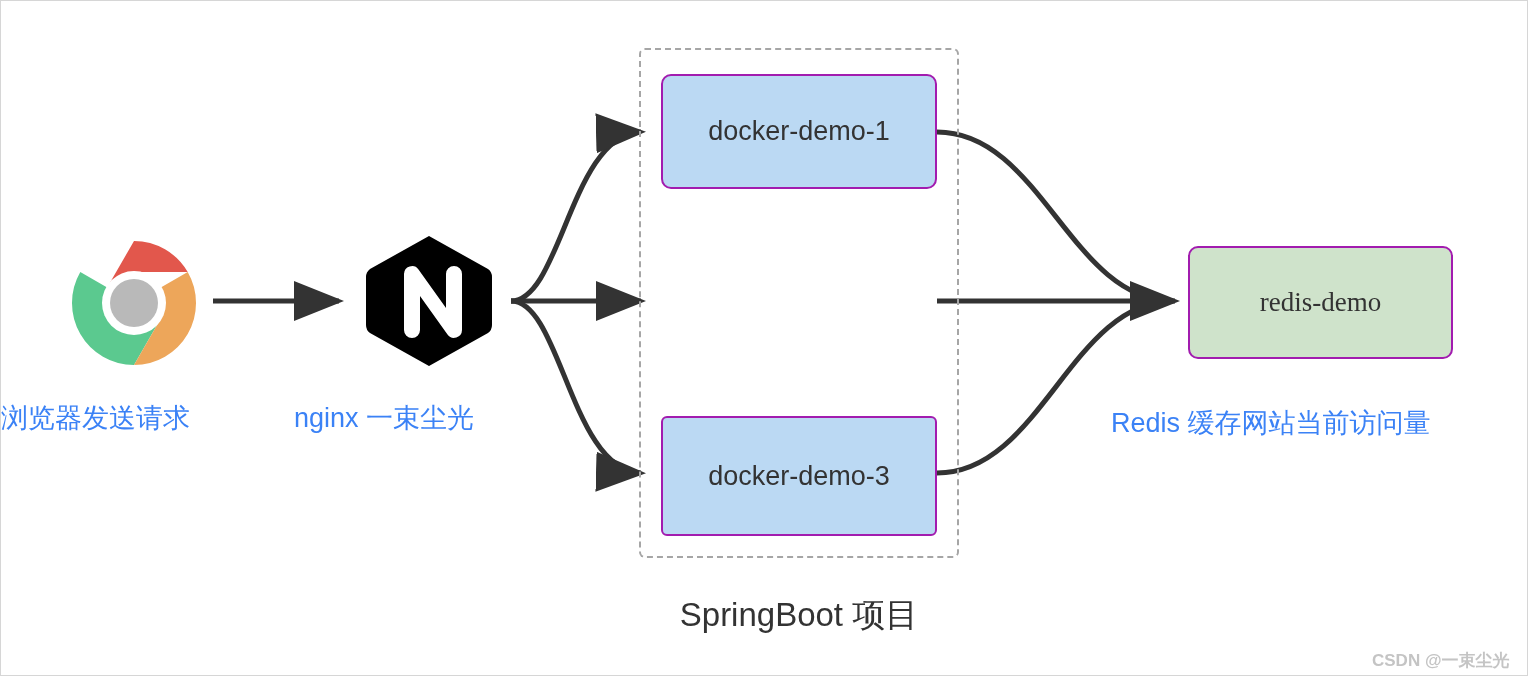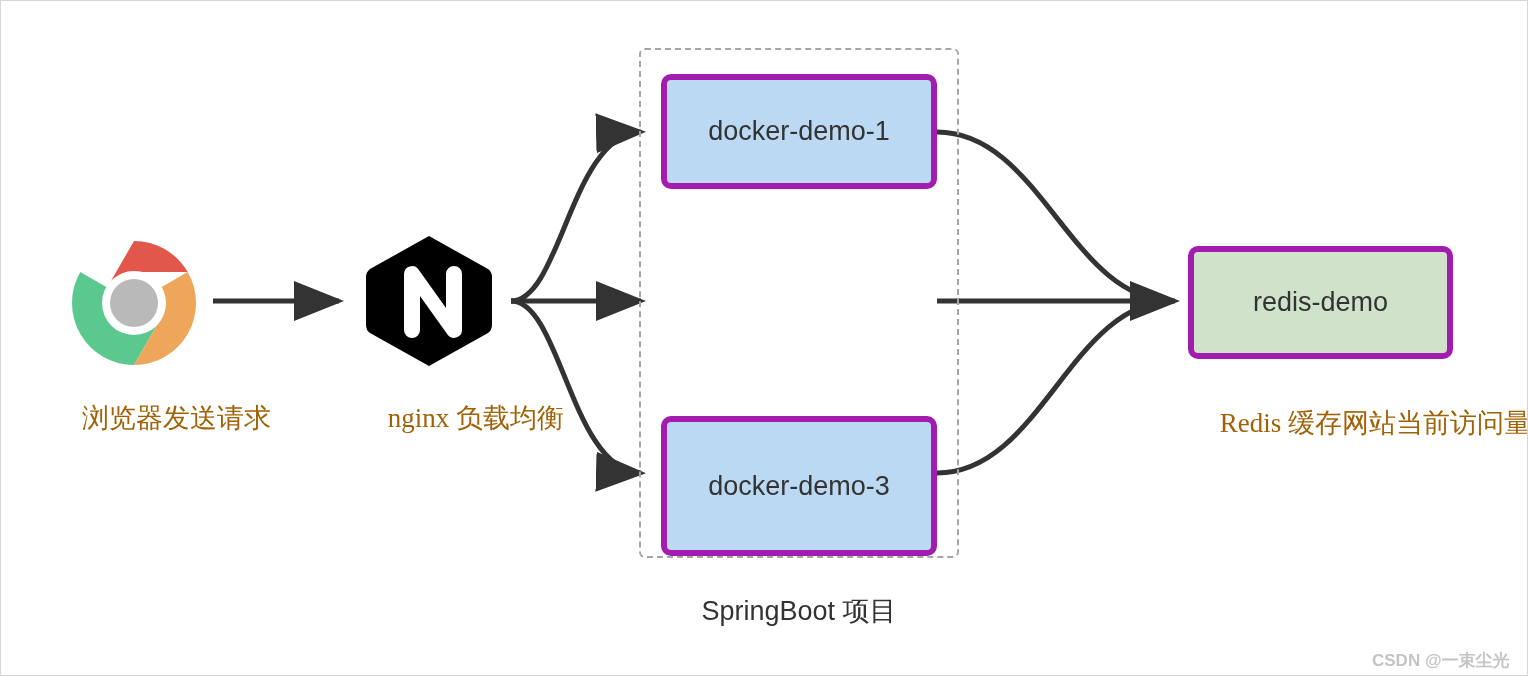--- a/index.html
+++ b/index.html
@@ -22,52 +22,51 @@
   }
   #edges {
     position: absolute;
     left: 0;
     top: 0;
     width: 1528px;
     height: 676px;
   }
   .node-label {
     position: absolute;
-    text-align: right;
-    color: #a16207;
+    text-align: left;
+    color: #3b82f6;
     font-size: 27px;
     line-height: 34px;
     white-space: nowrap;
-    font-family: Liberation Serif, serif;
   }
   .app-box {
     position: absolute;
     box-sizing: border-box;
-    border: 6px solid #a21caf;
+    border: 2px solid #a21caf;
     border-radius: 10px;
     display: flex;
     align-items: center;
     justify-content: center;
     color: #333333;
     font-size: 27px;
   }
   .app-box.blue { background: #bbd9f3; }
-  .app-box.green { background: #cfe3cb; }
+  .app-box.green { background: #cfe3cb; font-family: Liberation Serif, serif; }
   .group-box {
     position: absolute;
     box-sizing: border-box;
     border: 2px dashed #a6a6a6;
     border-radius: 6px;
     background: transparent;
   }
   .group-label {
     position: absolute;
     text-align: center;
     color: #333333;
-    font-size: 27px;
+    font-size: 33px;
     white-space: nowrap;
   }
   .logo {
     position: absolute;
   }
   .watermark {
     position: absolute;
     color: #c4c4c4;
     font-size: 17px;
     white-space: nowrap;
@@ -116,28 +115,28 @@
 
   <div class="node-label" style="left:0px; top:400px; width:270px;">浏览器发送请求</div>
 
   <div class="logo" style="left:363px; top:233px; width:130px; height:134px;">
     <svg viewBox="0 0 130 134" width="130" height="134" xmlns="http://www.w3.org/2000/svg">
       <path d="M65 2 L124 35 a10 10 0 0 1 4 8 L128 91 a10 10 0 0 1 -4 8 L65 132 L6 99 a10 10 0 0 1 -4 -8 L2 43 a10 10 0 0 1 4 -8 Z" fill="#000000"></path>
       <path d="M40 96 L40 40 a8 8 0 0 1 14.5 -4.5 L82 74 L82 40 a8 8 0 0 1 16 0 L98 96 a8 8 0 0 1 -14.5 4.5 L56 62 L56 96 a8 8 0 0 1 -16 0 Z" fill="#ffffff"></path>
     </svg>
   </div>
 
-  <div class="node-label" style="left:293px; top:400px; width:270px;">nginx 负载均衡</div>
+  <div class="node-label" style="left:293px; top:400px; width:270px;">nginx 一束尘光</div>
 
   <div class="group-box" style="left:638px; top:47px; width:320px; height:510px;"></div>
 
   <div class="app-box blue" style="left:660px; top:73px; width:276px; height:115px;">docker-demo-1</div>
 
 
-  <div class="app-box blue" style="left:660px; top:415px; width:276px; height:140px;">docker-demo-3</div>
+  <div class="app-box blue" style="left:660px; top:415px; width:276px; height:120px;border-radius:6px;">docker-demo-3</div>
 
   <div class="group-label" style="left:638px; top:592px; width:320px;">SpringBoot 项目</div>
 
   <div class="app-box green" style="left:1187px; top:245px; width:265px; height:113px;">redis-demo</div>
 
   <div class="node-label" style="left:1110px; top:405px; width:420px;">Redis 缓存网站当前访问量</div>
 
   <div class="watermark" style="left:1371px; top:648px;font-weight:bold;">CSDN @一束尘光</div>
 
 </div>

